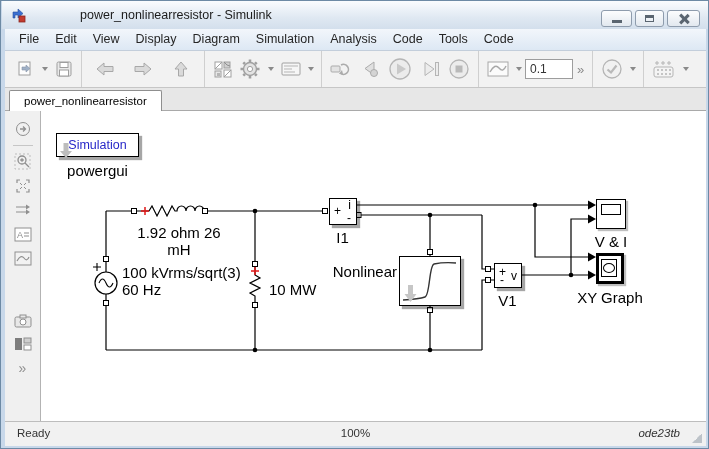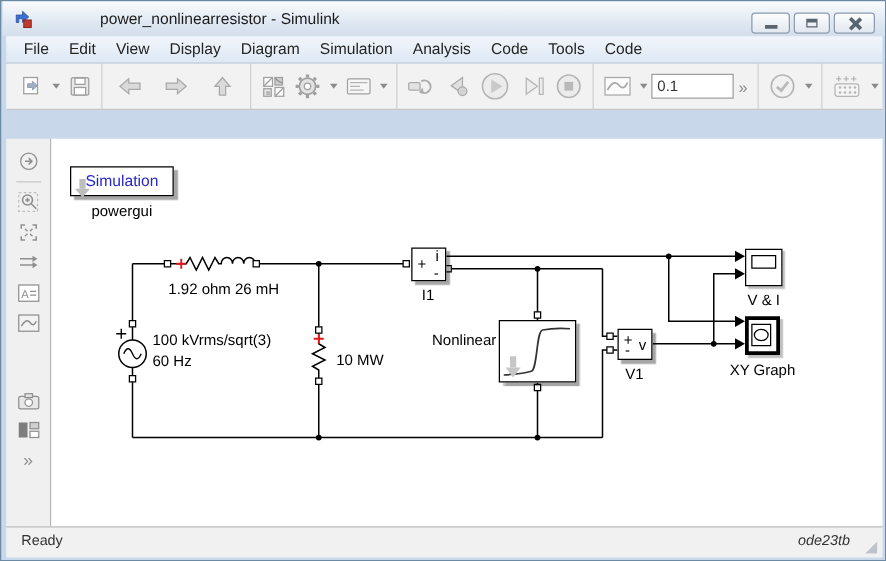--- a/index.html
+++ b/index.html
@@ -24,21 +24,21 @@
     background:linear-gradient(#f2f6fb,#dde8f4); border-bottom:1px solid #c3cedb; display:flex; padding-left:6px; }
   #menubar span { font-size:12.5px; color:#262626; padding:0 8px; line-height:21px; }
 
   
   #toolbar { position:absolute; left:4px; top:50px; width:701px; height:37px; background:#f2f2f2;
     border-bottom:1px solid #c6c6c6; display:flex; align-items:center; padding-left:8px; }
   .tsep { width:1px; height:36px; background:#cfcfcf; margin:0 4px; }
   .tbtn { height:28px; display:flex; align-items:center; justify-content:center; padding:0 3px; }
   .caret { width:0; height:0; border-left:3.5px solid transparent; border-right:3.5px solid transparent;
     border-top:4px solid #8a8a8a; margin:0 3px; }
-  #stoptime { width:66px; height:20px; border:1px solid #9d9d9d; background:#fff; font-size:12px;
+  #stoptime { width:48px; height:20px; border:1px solid #9d9d9d; background:#fff; font-size:12px;
     color:#333; padding:0 4px; font-family:"Liberation Sans",sans-serif; }
   .chev { font-size:13px; color:#8a8a8a; padding:0 4px; }
 
   
   #tabstrip { position:absolute; left:4px; top:87px; width:701px; height:23px; background:#e7e7e7;
     border-bottom:1px solid #a9a9a9; }
   #tab1 { position:absolute; left:4px; top:2px; height:21px; background:#fff; border:1px solid #8f8f8f;
     border-bottom:none; border-radius:2px 2px 0 0; font-size:11.5px; color:#000; padding:0 14px; line-height:20px; }
 
   
@@ -47,21 +47,21 @@
   .pbtn { width:22px; height:20px; display:flex; align-items:center; justify-content:center; margin-bottom:4px; }
   .psep { width:20px; height:1px; background:#c6c6c6; margin:2px 0 6px 0; }
   .pgap { height:38px; }
   .pmore { font-size:14px; color:#8f8f8f; }
 
   
   #canvas { position:absolute; left:40px; top:110px; width:665px; height:310px; background:#fff; }
   #wiresvg { position:absolute; left:0; top:0; }
 
   .blk { position:absolute; background:#fff; border:1px solid #000; box-shadow:3px 3px 1px rgba(0,0,0,0.35); }
-  .lbl { position:absolute; font-size:12px; color:#000; }
+  .lbl { position:absolute; font-size:15px; color:#000; }
   .ctr { text-align:center; }
 
   #powergui { left:15px; top:22px; width:83px; height:24px; display:flex; align-items:center; justify-content:center; }
   #powergui .t { font-size:12.5px; color:#2727c8; }
 
   #i1blk { left:288px; top:87px; width:28px; height:27px; font-size:12px; }
   #v1blk { left:453px; top:152px; width:28px; height:25px; font-size:12px; }
   .pos-tl { position:absolute; left:4px; top:1px; } .pos-lc { position:absolute; left:4px; top:5px; }
   .pos-bl { position:absolute; left:5px; bottom:0px; } .pos-tr { position:absolute; right:5px; top:-1px; }
   .pos-br { position:absolute; right:5px; bottom:-1px; } .pos-rc { position:absolute; right:4px; top:5px; }
@@ -245,20 +245,23 @@
         <circle cx="7" cy="16" r="1"></circle>
             <circle cx="11" cy="16" r="1"></circle>
             <circle cx="15" cy="16" r="1"></circle>
             <circle cx="19" cy="16" r="1"></circle>
           </g>
       </svg>
     </div>
     <div class="caret"></div>
   </div>
 
+  <div id="tabstrip">
+    <div id="tab1">power_nonlinearresistor</div>
+  </div>
 
   <div id="palette">
     <div class="pbtn">
       <svg width="16" height="16">
         <circle cx="8" cy="8" r="6.5" fill="none" stroke="#8f8f8f"></circle>
         <path d="M5,8 H10 M8,5.5 L10.5,8 L8,10.5" fill="none" stroke="#8f8f8f" stroke-width="1.3"></path>
       </svg>
     </div>
     <div class="psep"></div>
     <div class="pbtn">
@@ -428,17 +431,18 @@
     <div class="lbl ctr" style="left:83px; top:113px; width:110px">1.92 ohm 26 mH</div>
     <div class="lbl" style="left:81px; top:153px; line-height:17px">
       <div>100 kVrms/sqrt(3)</div>
       <div>60 Hz</div>
     </div>
     <div class="lbl" style="left:228px; top:170px">10 MW</div>
   </div>
 
   <div id="statusbar">
     <span id="st-left">Ready</span>
+    <span id="st-center">100%</span>
     <span id="st-right">ode23tb</span>
     <div id="grip"></div>
   </div>
 
 </div>
 
 </body></html>

